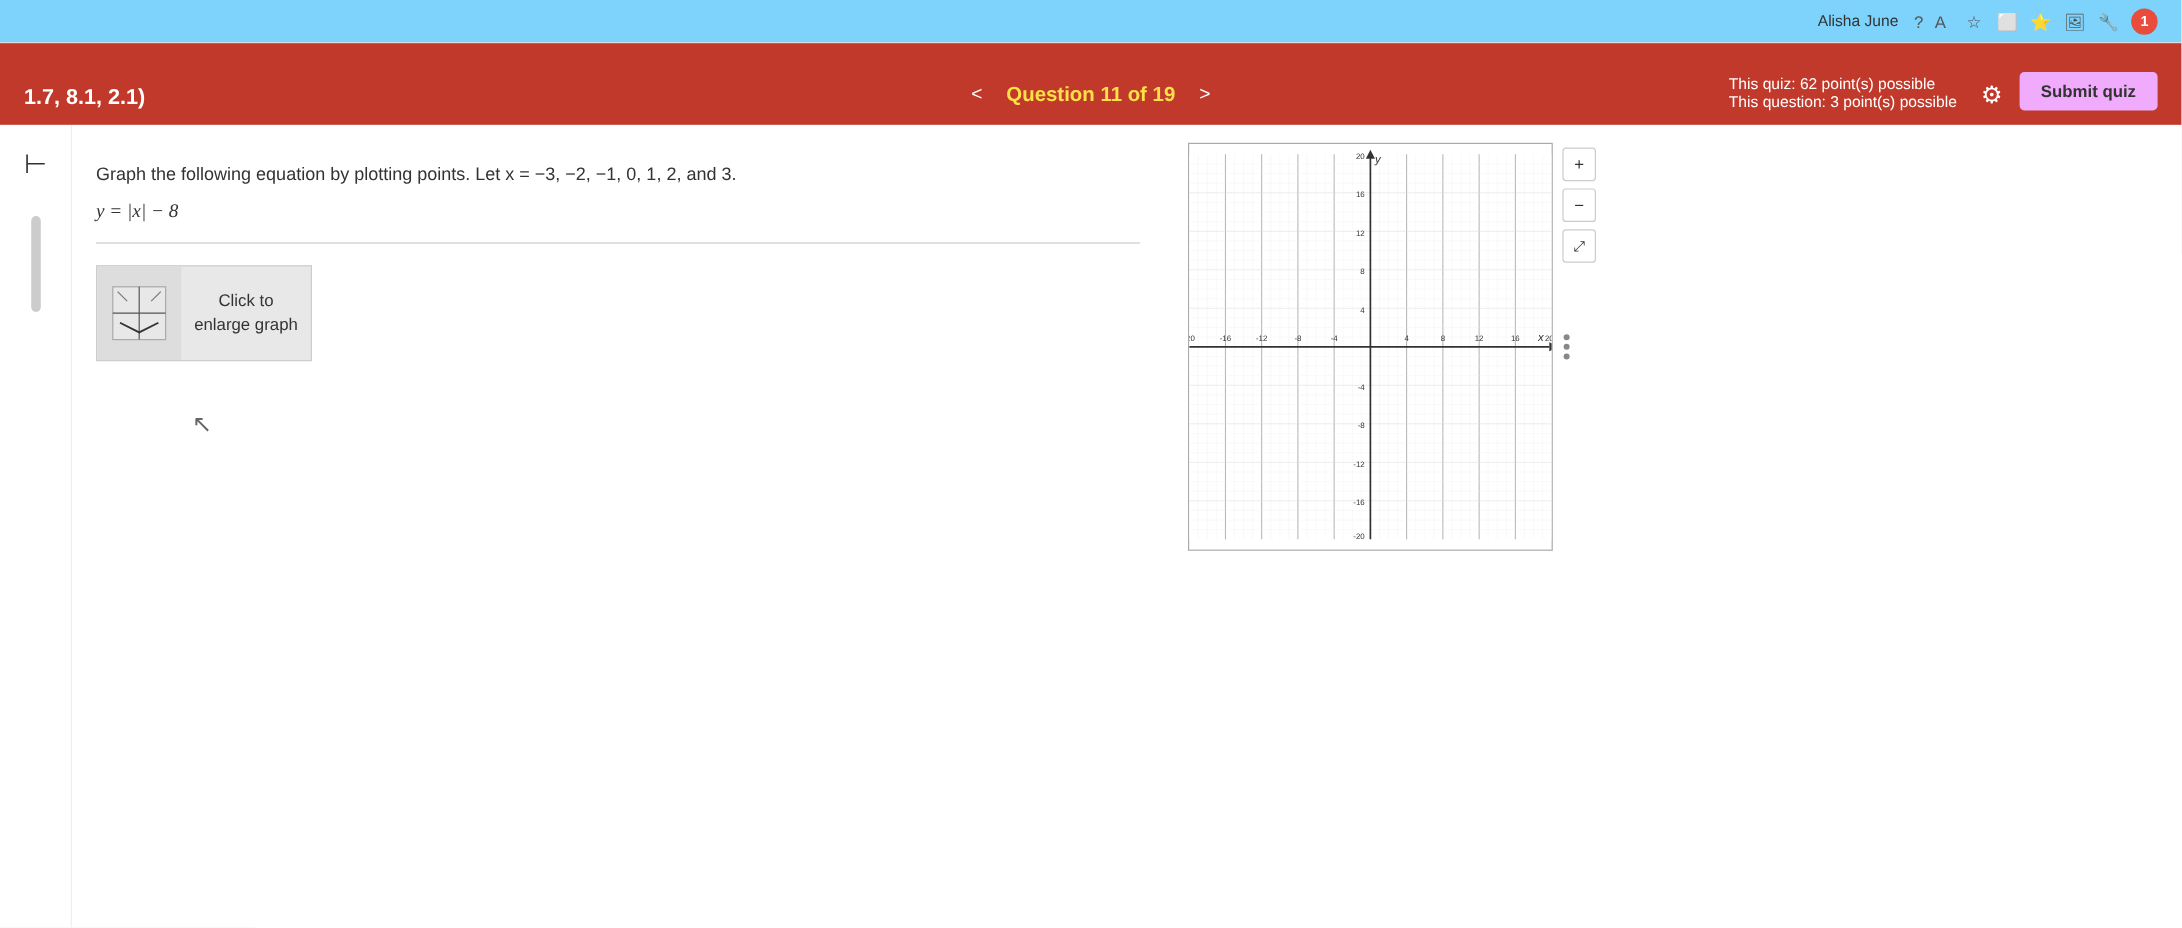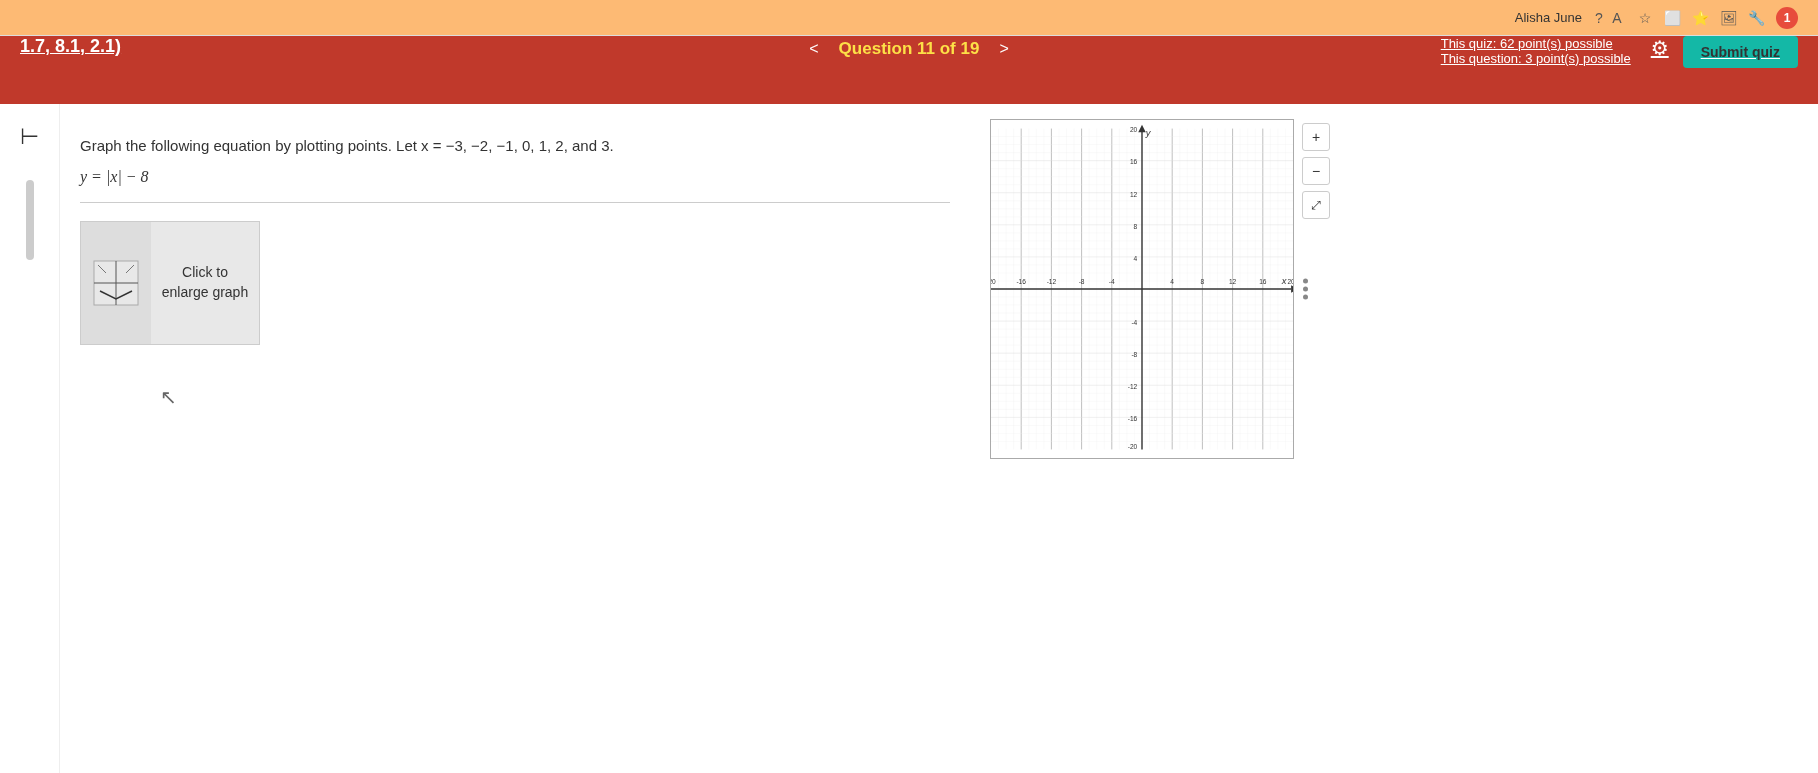--- a/index.html
+++ b/index.html
@@ -7,21 +7,21 @@
       font-family: Arial, sans-serif;
       background: #f0f0f0;
       width: 1818px;
       min-height: 773px;
       overflow-x: hidden;
     }
 
     
     .browser-bar {
       height: 36px;
-      background: #fdba74;
+      background: #7dd3fc;
       display: flex;
       align-items: center;
       justify-content: flex-end;
       padding-right: 20px;
       border-bottom: 1px solid #ddd;
     }
     .browser-bar-user {
       font-size: 13px;
       color: #333;
       margin-right: 8px;
@@ -41,24 +41,23 @@
       color: #555;
       cursor: pointer;
     }
 
     
     .quiz-header {
       background: #c0392b;
       color: white;
       height: 68px;
       display: flex;
-      align-items: flex-start;
-      padding: 0 20px;
+      align-items: flex-end;
+      padding: 12px 20px;
       position: relative;
-      text-decoration: underline;
     }
     .quiz-title {
       font-size: 18px;
       font-weight: bold;
       color: white;
       flex-shrink: 0;
     }
     .quiz-nav {
       position: absolute;
       left: 50%;
@@ -87,21 +86,21 @@
       color: white;
       margin-right: 20px;
     }
     .quiz-settings-icon {
       font-size: 20px;
       color: white;
       cursor: pointer;
       margin-right: 14px;
     }
     .submit-quiz-btn {
-      background: #14b8a6;
+      background: #f0abfc;
       color: #333;
       border: none;
       padding: 8px 18px;
       font-size: 14px;
       font-weight: bold;
       border-radius: 4px;
       cursor: pointer;
     }
 
     
@@ -159,21 +158,21 @@
     }
     .graph-instruction {
       font-size: 15px;
       color: #333;
       margin-bottom: 20px;
     }
 
     
     .enlarge-box {
       width: 180px;
-      height: 124px;
+      height: 80px;
       border: 1px solid #ccc;
       background: #e8e8e8;
       display: flex;
       flex-direction: row;
       align-items: center;
       cursor: pointer;
       overflow: hidden;
     }
     .enlarge-icon-area {
       width: 70px;

